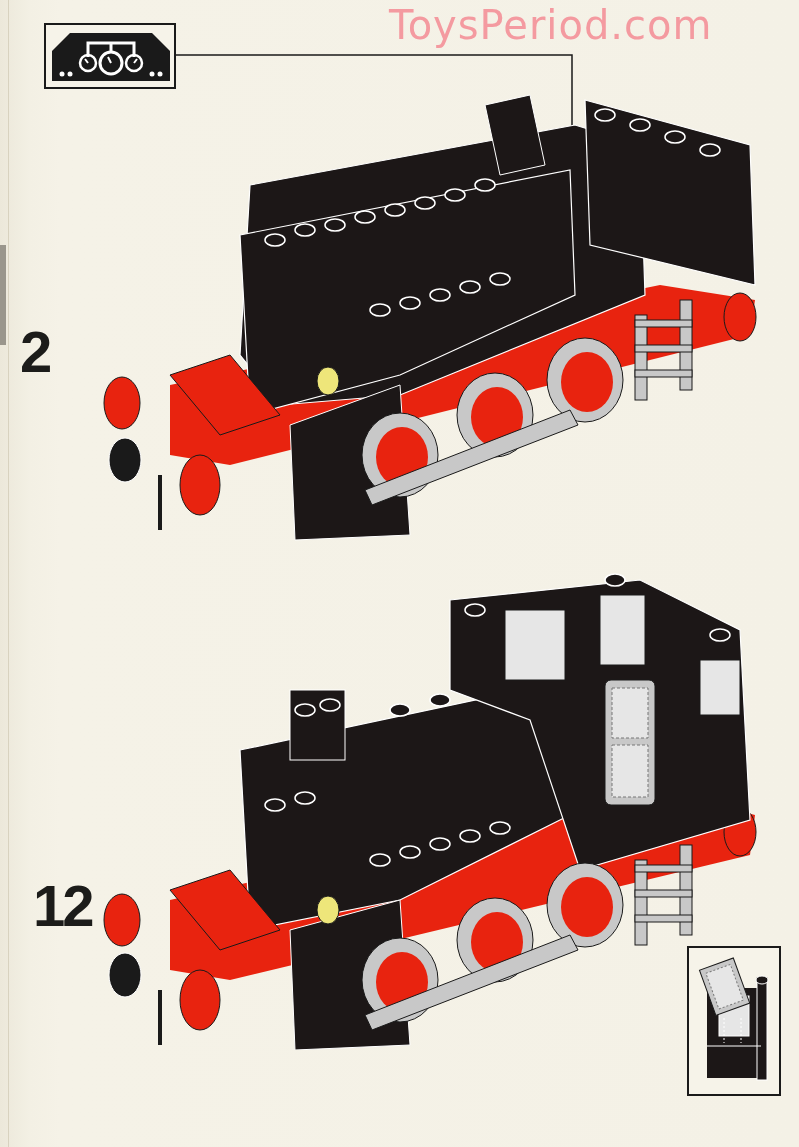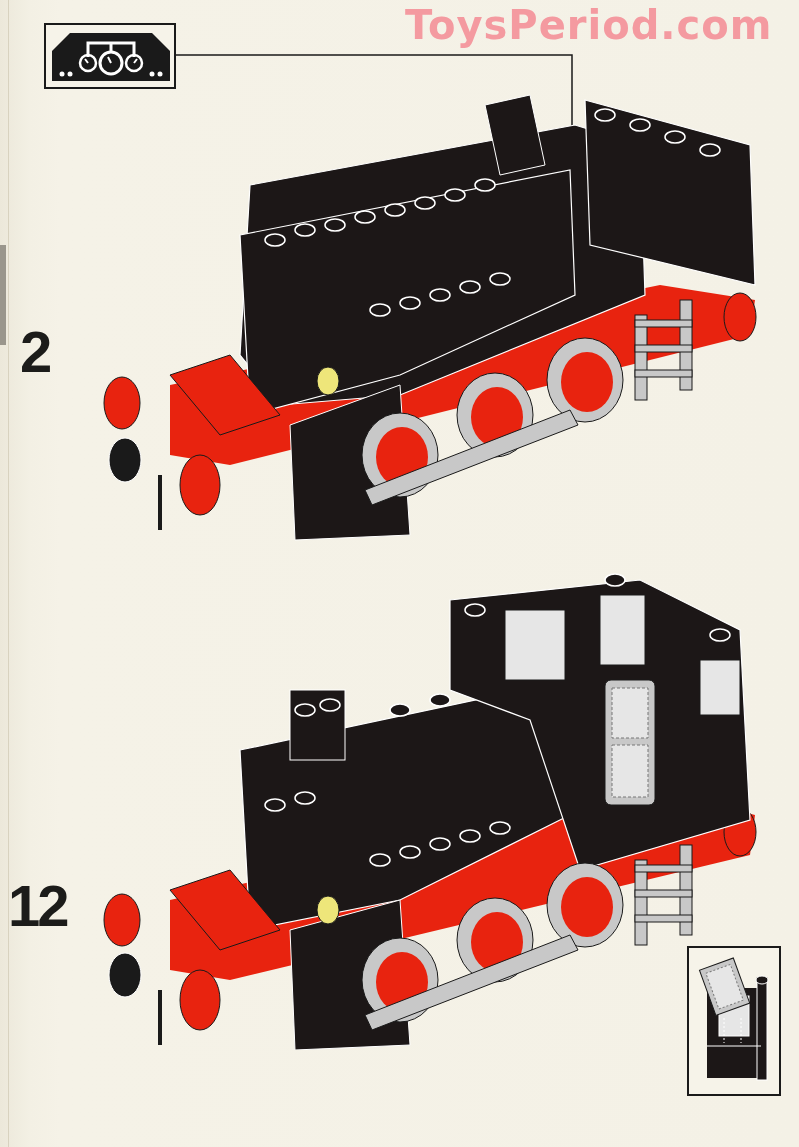--- a/index.html
+++ b/index.html
@@ -1,20 +1,20 @@
 <!DOCTYPE html>
 <html><head>
 <meta charset="utf-8">
 <style>
   html,body{margin:0;padding:0;}
   body{width:799px;height:1147px;background:#f4f1e6;position:relative;overflow:hidden;font-family:"Liberation Sans",sans-serif;}
   .page{position:absolute;inset:0;background:linear-gradient(90deg,#ece8da 0,#f3f0e4 30px,#f5f2e7 60px,#f4f1e6 100%);}
   .binding-line{position:absolute;left:8px;top:0;width:1px;height:1147px;background:#d8d2bf;}
   .binding-mark{position:absolute;left:0;width:6px;background:#9a968c;}
-  .watermark{position:absolute;left:405px;top:2px;font-weight:bold;font-size:40px;letter-spacing:1px;color:#f49aa0;font-family:"DejaVu Sans",sans-serif;}
+  .watermark{position:absolute;left:389px;top:2px;font-weight:normal;font-size:40px;letter-spacing:1px;color:#f49aa0;font-family:"DejaVu Sans",sans-serif;}
   .step-num{position:absolute;font-weight:bold;font-size:58px;color:#1c1c1a;letter-spacing:-3px;font-family:"Liberation Sans",sans-serif;}
   .callout{position:absolute;left:44px;top:23px;width:132px;height:66px;border:2px solid #1a1a1a;background:#f6f3e9;box-sizing:border-box;}
   .callout svg{position:absolute;left:4px;top:4px;}
   .leader{position:absolute;}
   .model{position:absolute;}
   .inset{position:absolute;left:687px;top:946px;width:94px;height:150px;border:2px solid #1a1a1a;background:#f6f3e9;box-sizing:border-box;}
 </style>
 </head>
 <body>
 
@@ -98,21 +98,21 @@
 
     <g fill="#c8c8c8" stroke="#1a1a1a">
       <rect x="535" y="230" width="12" height="85"></rect>
         <rect x="580" y="215" width="12" height="90"></rect>
       <rect x="535" y="235" width="57" height="7"></rect>
         <rect x="535" y="260" width="57" height="7"></rect>
         <rect x="535" y="285" width="57" height="7"></rect>
     </g>
   </svg>
 
-  <div class="step-num" style="left:8px;top:872px;">12</div>
+  <div class="step-num" style="left:33px;top:872px;">12</div>
   <svg class="model" style="left:100px;top:570px;" width="665" height="480" viewBox="0 0 665 480">
     <polygon points="70,330 560,220 655,245 650,285 130,410 70,400" fill="#e8230f"></polygon>
     <ellipse cx="640" cy="262" rx="16" ry="24" fill="#e8230f" stroke="#1a1a1a"></ellipse>
     <ellipse cx="22" cy="350" rx="18" ry="26" fill="#e8230f" stroke="#1a1a1a"></ellipse>
     <ellipse cx="100" cy="430" rx="20" ry="30" fill="#e8230f" stroke="#1a1a1a"></ellipse>
     <ellipse cx="25" cy="405" rx="16" ry="22" fill="#1a1a1a" stroke="#fff"></ellipse>
     <rect x="58" y="420" width="4" height="55" fill="#1a1a1a"></rect>
 
     <polygon points="140,180 470,110 480,240 300,330 150,360" fill="#1c1717" stroke="#fff" stroke-width="1.2"></polygon>
     <polygon points="190,360 300,330 310,475 195,480" fill="#1c1717" stroke="#fff"></polygon>

